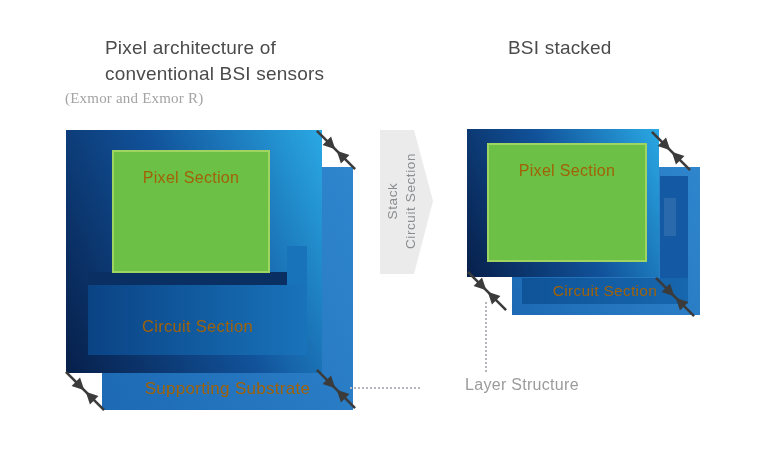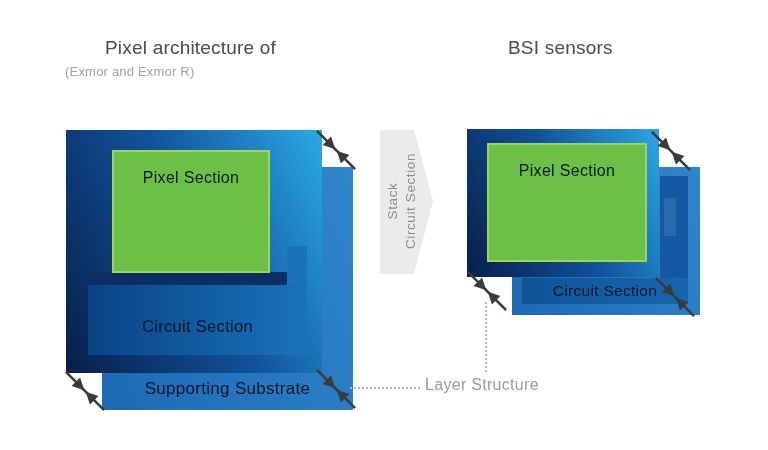--- a/index.html
+++ b/index.html
@@ -10,48 +10,49 @@
     --green:#6cc046; --green-border:#9ed45f;
     --arrow-gray:#3b3b3b; --stack-fill:#ebebeb; --stack-text:#8a8d90;
     --title-gray:#4b4b4b; --sub-gray:#a3a3a3; --label-gray:#9b9b9b;
     --dot-gray:#b3b7bd; --shadow-navy:#0a2f63;
   }
   html,body{margin:0;padding:0;background:#ffffff;}
   #canvas{position:relative;width:768px;height:450px;background:#ffffff;overflow:hidden;
           font-family:"Liberation Sans",sans-serif;}
   .abs{position:absolute;}
   .title{font-size:19px;line-height:26px;font-weight:500;color:var(--title-gray);letter-spacing:.2px;margin-left:40px;}
-  .subtitle{font-size:13px;line-height:22px;color:var(--sub-gray);letter-spacing:.2px;}
+  .subtitle{font-size:15px;line-height:22px;color:var(--sub-gray);letter-spacing:.2px;font-family:Liberation Serif, serif;}
   .front-layer{background:linear-gradient(65deg,var(--navy) 0%,var(--mid-blue) 52%,var(--bright-blue) 100%);}
   .back-layer{background:linear-gradient(65deg,var(--back-1) 0%,var(--back-2) 100%);}
   .circuit-block{background:linear-gradient(to right,var(--circuit-1),var(--circuit-2));}
   .tray-band{background:linear-gradient(to right,var(--tray-1),var(--tray-2));}
   .green-rect{background:var(--green);border:2px solid var(--green-border);box-sizing:border-box;}
-  .wlabel{color:#0f172a;text-align:center;letter-spacing:.3px;}
+  .wlabel{color:#a16207;text-align:center;letter-spacing:.3px;}
   .dbl{width:56px;height:18px;margin-left:-28px;margin-top:-9px;transform:rotate(45deg);z-index:12;}
   .dbl line{stroke:var(--arrow-gray);stroke-width:2.6;}
   .dbl polygon{fill:var(--arrow-gray);}
   .dot-h{border-top:2px dotted var(--dot-gray);height:0;z-index:5;}
   .dot-v{border-left:2px dotted var(--dot-gray);width:0;z-index:5;}
   .stack-text{width:160px;height:36px;transform:rotate(-90deg);text-align:center;
               font-size:13.5px;line-height:18px;color:var(--stack-text);letter-spacing:.6px;z-index:3;}
-  .layer-label{font-size:16px;color:var(--label-gray);letter-spacing:.3px;z-index:5;}
+  .layer-label{font-size:16px;color:var(--label-gray);letter-spacing:.3px;z-index:5;margin-left:40px;}
 </style>
 </head>
 <body>
 
 <div id="canvas">
 
   <div class="abs" style="left:65px;top:35px;">
     <div class="title">Pixel architecture of</div>
+    <div class="title">conventional BSI sensors</div>
     <div class="subtitle">(Exmor and Exmor R)</div>
   </div>
 
   <div class="abs" style="left:468px;top:35px;">
-    <div class="title">BSI sensors</div>
+    <div class="title">BSI stacked</div>
   </div>
 
   <div>
 
     <div class="abs back-layer" style="left:102px;top:167px;width:251px;height:243px;z-index:1;"></div>
     <div class="abs wlabel" style="left:102px;top:379px;width:251px;font-size:17px;z-index:2;">Supporting Substrate</div>
 
     <div class="abs front-layer" style="left:66px;top:130px;width:256px;height:243px;z-index:3;"></div>
 
     <div class="abs" style="left:88px;top:272px;width:199px;height:14px;background:var(--shadow-navy);z-index:4;"></div>

